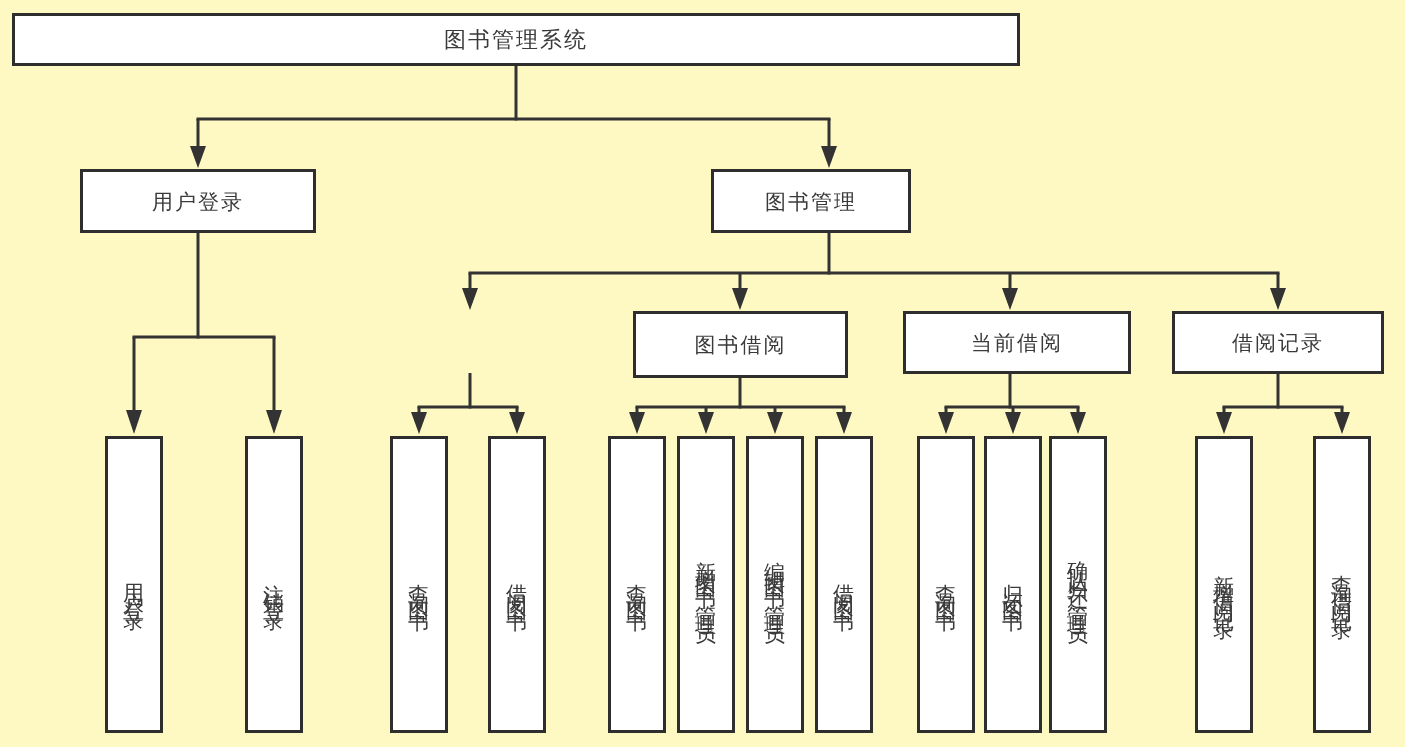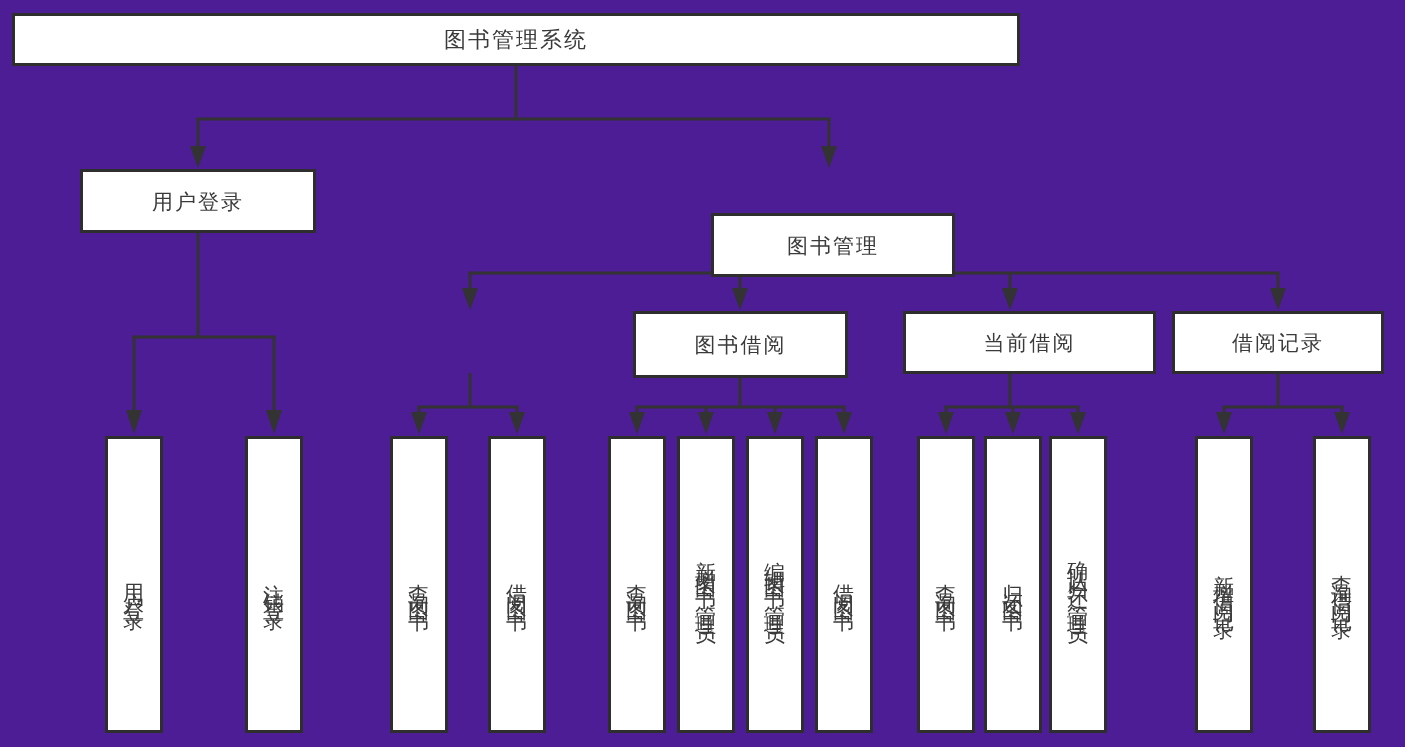--- a/index.html
+++ b/index.html
@@ -1,19 +1,19 @@
 <!DOCTYPE html>
 <html><head>
 <meta charset="utf-8">
 <style>
   html,body{margin:0;padding:0;background:#ffffff;}
   .canvas{
     position:relative;
     width:1405px;height:747px;
-    background:#4c1d95;
+    background:#fef9c3;
     font-family:"Liberation Sans",sans-serif;
     overflow:hidden;
   }
   .wires{position:absolute;left:0;top:0;}
   .node{
     position:absolute;
     box-sizing:border-box;
     border:3px solid #2e2e2e;
     background:#ffffff;
     display:flex;
@@ -105,24 +105,24 @@
       <polygon points="1005,412 1021,412 1013,434"></polygon>
       <polygon points="1070,412 1086,412 1078,434"></polygon>
       <polygon points="1216,412 1232,412 1224,434"></polygon>
       <polygon points="1334,412 1350,412 1342,434"></polygon>
     </g>
   </svg>
 
   <div class="node h root" style="left:12px;top:13px;width:1008px;height:53px;">图书管理系统</div>
 
   <div class="node h" style="left:80px;top:169px;width:236px;height:64px;">用户登录</div>
-  <div class="node h" style="left:711px;top:169px;width:244px;height:64px;margin-top:44px;">图书管理</div>
+  <div class="node h" style="left:711px;top:169px;width:200px;height:64px;">图书管理</div>
 
   <div class="node h" style="left:633px;top:311px;width:215px;height:67px;">图书借阅</div>
-  <div class="node h" style="left:903px;top:311px;width:253px;height:63px;">当前借阅</div>
+  <div class="node h" style="left:903px;top:311px;width:228px;height:63px;">当前借阅</div>
   <div class="node h" style="left:1172px;top:311px;width:212px;height:63px;">借阅记录</div>
 
   <div class="node v" style="left:105px;top:436px;width:58px;height:297px;">用户登录</div>
   <div class="node v" style="left:245px;top:436px;width:58px;height:297px;">注销登录</div>
 
   <div class="node v" style="left:390px;top:436px;width:58px;height:297px;">查询图书</div>
   <div class="node v" style="left:488px;top:436px;width:58px;height:297px;">借阅图书</div>
 
   <div class="node v" style="left:608px;top:436px;width:58px;height:297px;">查询图书</div>
   <div class="node v" style="left:677px;top:436px;width:58px;height:297px;">新增图书（管理员）</div>

